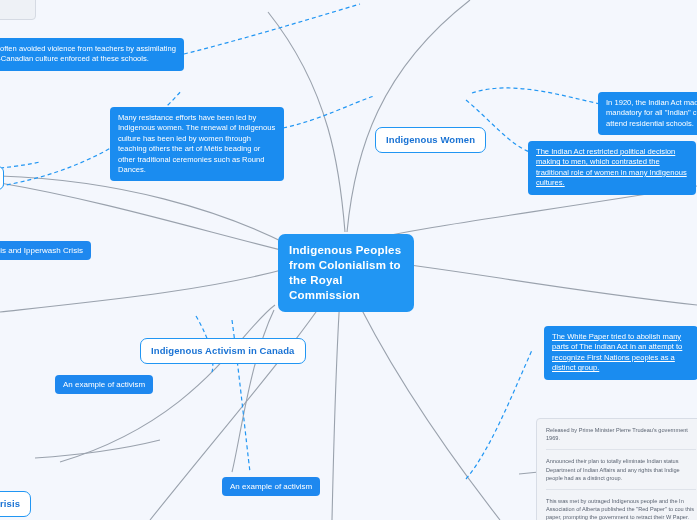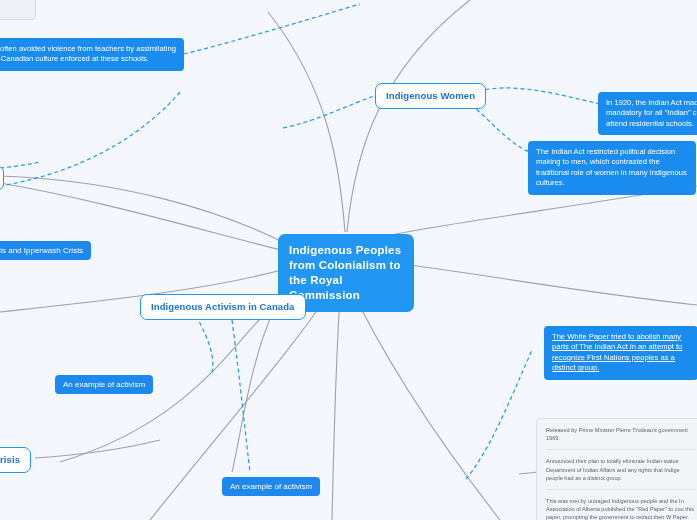--- a/index.html
+++ b/index.html
@@ -20,21 +20,21 @@
     border-radius:7px;
     font-weight:bold;font-size:11.5px;line-height:15px;
     padding:9px 11px;letter-spacing:.2px;
   }
 
   
   .subtopic{
     background:#ffffff;border:1.6px solid #2196f3;
     border-radius:7px;color:#1a73d4;
     font-weight:bold;font-size:9.5px;line-height:12px;
-    padding:6px 10px;white-space:nowrap;letter-spacing:.1px;
+    padding:6px 10px;white-space:nowrap;letter-spacing:.1px;margin-top:44px;
   }
 
   
   .bluechip{
     background:#1e88ef;color:#ffffff;border-radius:4px;
     font-size:8px;line-height:11px;padding:4px 8px;
     white-space:nowrap;
   }
 
   
@@ -99,30 +99,33 @@
   <div class="node minicard" style="left:-30px;top:-4px;width:66px;height:24px;">
     
   </div>
 
   <div class="node tiny-stub" style="left:-14px;top:166px;width:18px;height:24px;"></div>
 
   <div class="node bluenote" style="left:-14px;top:38px;width:198px;">
     <span>s often avoided violence from teachers by assimilating o-Canadian culture enforced at these schools.</span>
   </div>
 
+  <div class="node bluenote" style="left:110px;top:107px;width:174px;">
+    <span>Many resistance efforts have been led by Indigenous women. The renewal of Indigenous culture has been led by women through teaching others the art of Métis beading or other traditional ceremonies such as Round Dances.</span>
+  </div>
 
   <div class="node subtopic" style="left:375px;top:83px;">
     <span>Indigenous Women</span>
   </div>
 
   <div class="node bluenote" style="left:598px;top:92px;width:128px;">
     <span>In 1920, the Indian Act made mandatory for all "Indian" ch to attend residential schools.</span>
   </div>
 
-  <div class="node bluenote" style="left:528px;top:141px;width:168px;">
+  <div class="node bluenote" style="left:528px;top:141px;width:168px;text-decoration:underline;">
     <span>The Indian Act restricted political decision making to men, which contrasted the traditional role of women in many Indigenous cultures.</span>
   </div>
 
   <div class="node central" style="left:278px;top:234px;width:136px;">
     <span>Indigenous Peoples from Colonialism to the Royal Commission</span>
   </div>
 
   <div class="node bluechip" style="left:-22px;top:241px;">
     <span>Crisis and Ipperwash Crisis</span>
   </div>

